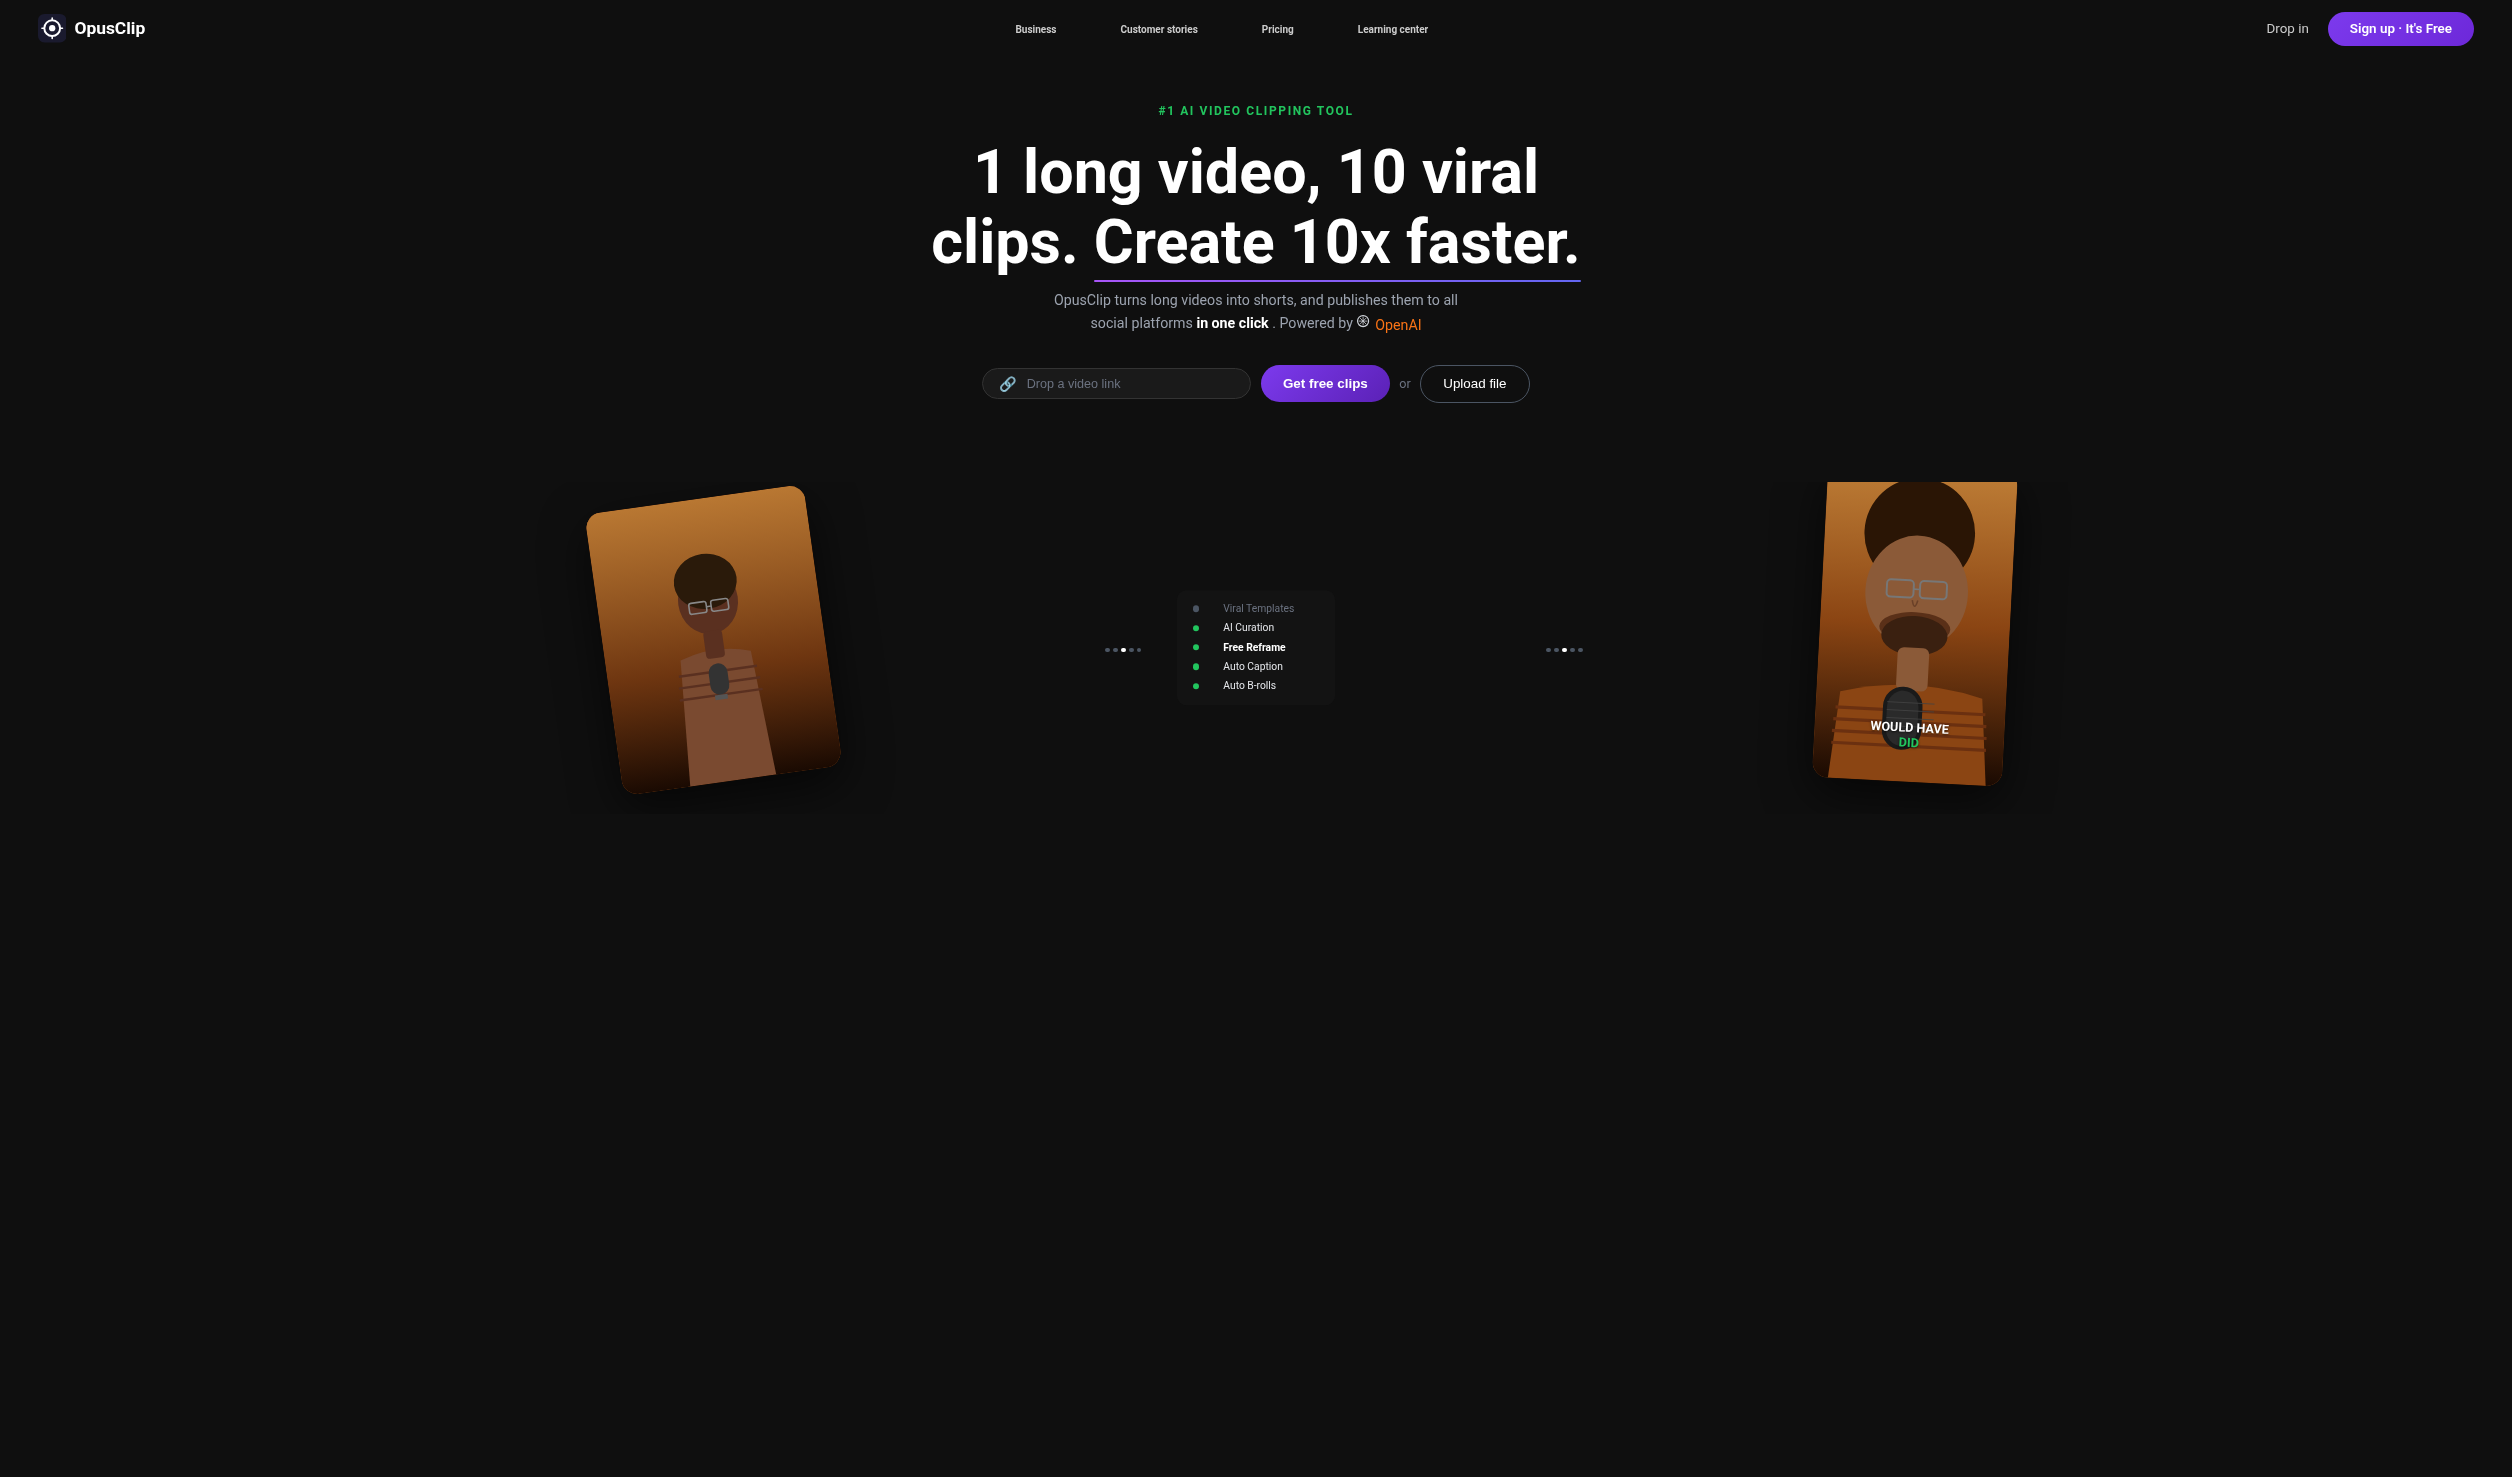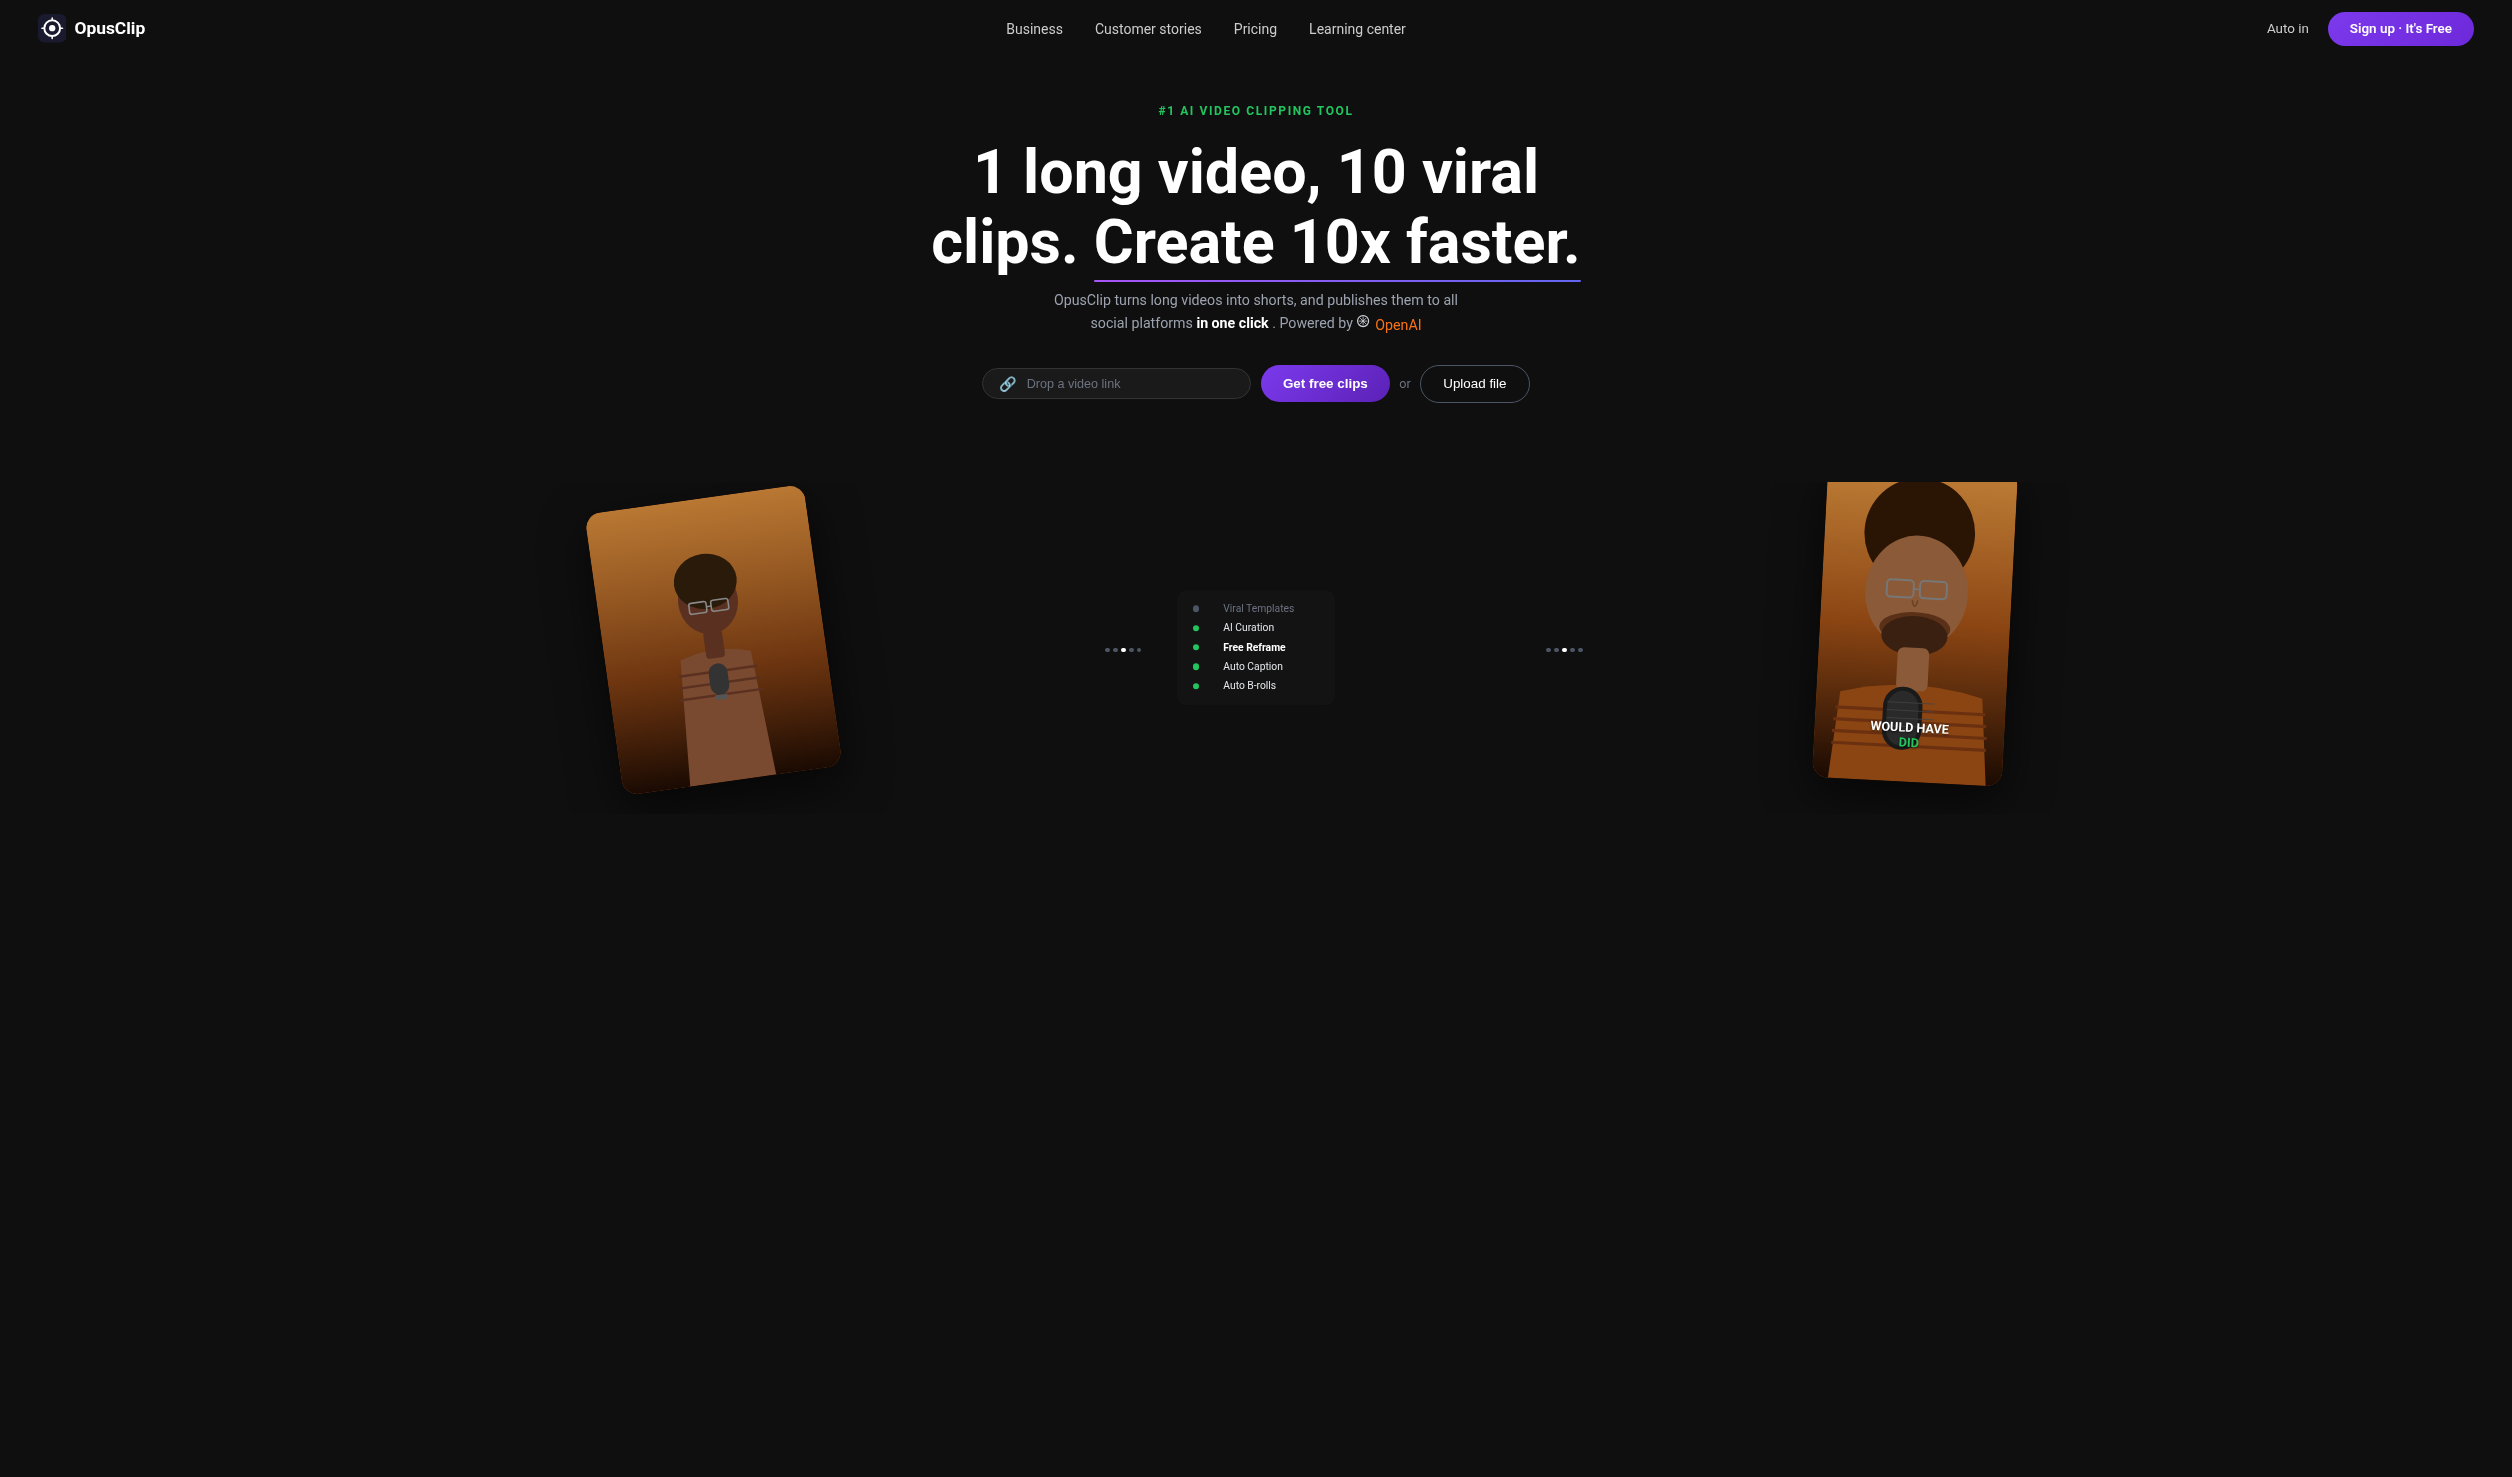--- a/index.html
+++ b/index.html
@@ -46,23 +46,24 @@
     .navbar-links {
       display: flex;
       align-items: center;
       gap: 32px;
       list-style: none;
     }
 
     .navbar-links a {
       text-decoration: none;
       color: #cccccc;
-      font-size: 14px;
-      font-weight: 400;
+      font-size: 10px;
+      font-weight: 700;
       transition: color 0.2s;
+      margin-left: 32px;
     }
 
     .navbar-right {
       display: flex;
       align-items: center;
       gap: 19px;
     }
 
     .signin-link {
       text-decoration: none;
@@ -370,21 +371,21 @@
   </a>
 
   <ul class="navbar-links">
     <li><a href="#">Business</a></li>
     <li><a href="#">Customer stories</a></li>
     <li><a href="#">Pricing</a></li>
     <li><a href="#">Learning center</a></li>
   </ul>
 
   <div class="navbar-right">
-    <a href="#" class="signin-link">Auto in</a>
+    <a href="#" class="signin-link">Drop in</a>
     <a href="#" class="signup-button">Sign up · It's Free</a>
   </div>
 </nav>
 
 <section class="hero">
   <p class="hero-badge">#1 AI VIDEO CLIPPING TOOL</p>
 
   <h1 class="hero-title">
     <span>1 long video, 10 viral clips.</span>
     <span class="highlight">Create 10x faster.</span>

